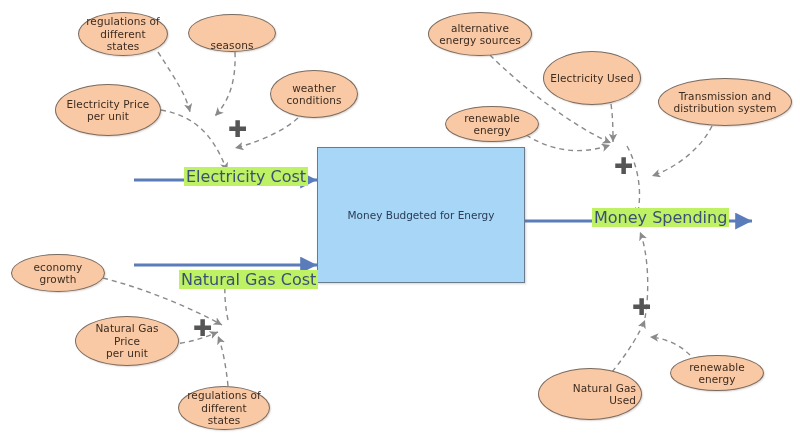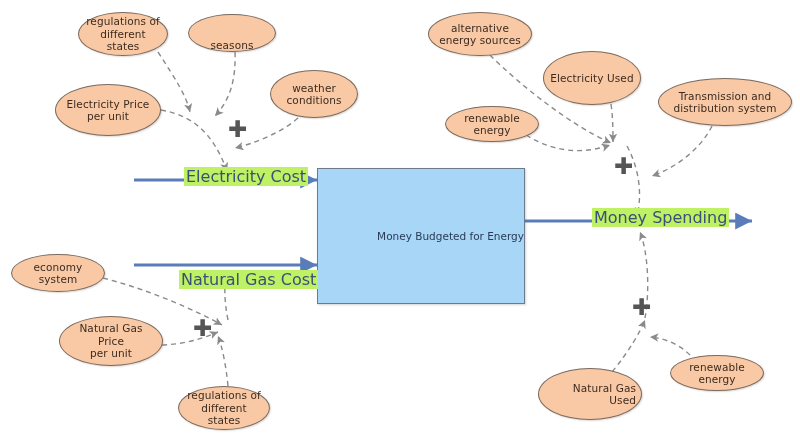--- a/index.html
+++ b/index.html
@@ -130,37 +130,37 @@
       <div class="node-ellipse" style="left: 543px; top: 51px; width: 98px; height: 54px;">
         <span>Electricity Used</span>
       </div>
       <div class="node-ellipse" style="left: 658px; top: 78px; width: 134px; height: 48px;">
         <span>Transmission and<br>distribution system</span>
       </div>
       <div class="node-ellipse" style="left: 445px; top: 106px; width: 94px; height: 36px;">
         <span>renewable energy</span>
       </div>
       <div class="node-ellipse" style="left: 11px; top: 254px; width: 94px; height: 38px;">
-        <span>economy system</span>
+        <span>economy growth</span>
       </div>
-      <div class="node-ellipse" style="left: 59px; top: 316px; width: 104px; height: 50px; justify-content: flex-end;">
+      <div class="node-ellipse" style="left: 75px; top: 316px; width: 104px; height: 50px; justify-content: flex-end;">
         <span>Natural Gas Price<br>per unit</span>
       </div>
       <div class="node-ellipse" style="left: 178px; top: 386px; width: 92px; height: 44px;">
         <span>regulations of<br>different states</span>
       </div>
       <div class="node-ellipse" style="left: 538px; top: 368px; width: 104px; height: 52px; text-align: right;">
         <span>Natural Gas Used</span>
       </div>
       <div class="node-ellipse" style="left: 670px; top: 355px; width: 94px; height: 36px;">
         <span>renewable energy</span>
       </div>
     </div>
 
-  <div class="stock-box" id="stock-box" style="left: 317px; top: 168px; width: 208px; height: 136px; justify-content: flex-end;">
+  <div class="stock-box" id="stock-box" style="left: 317px; top: 147px; width: 208px; height: 136px;">
     <span>Money Budgeted for Energy</span>
   </div>
 
   <div id="labels-layer">
       <div class="flow-label" style="left: 184px; top: 167px;">Electricity Cost</div>
       <div class="flow-label" style="left: 179px; top: 260px; margin-top: 10px;">Natural Gas Cost</div>
       <div class="flow-label" style="left: 592px; top: 208px;">Money Spending</div>
     </div>
   <div id="plus-layer">
       <div class="plus-sign" style="left: 228px; top: 118px;">✚</div>

